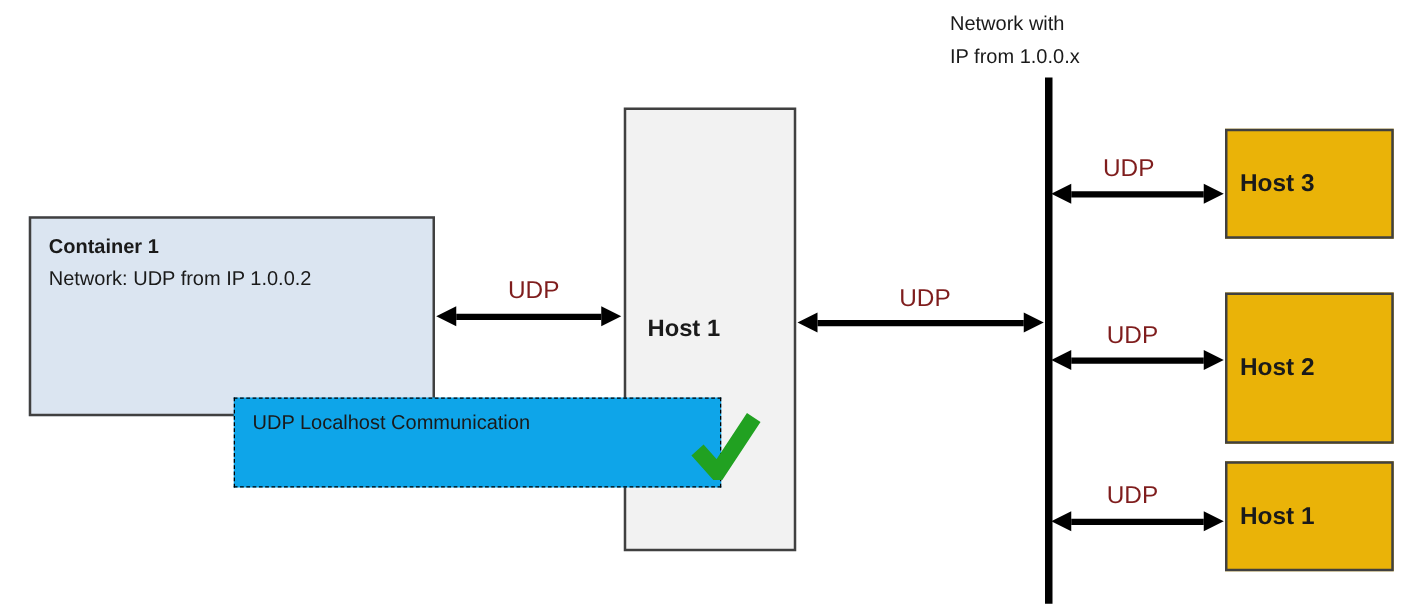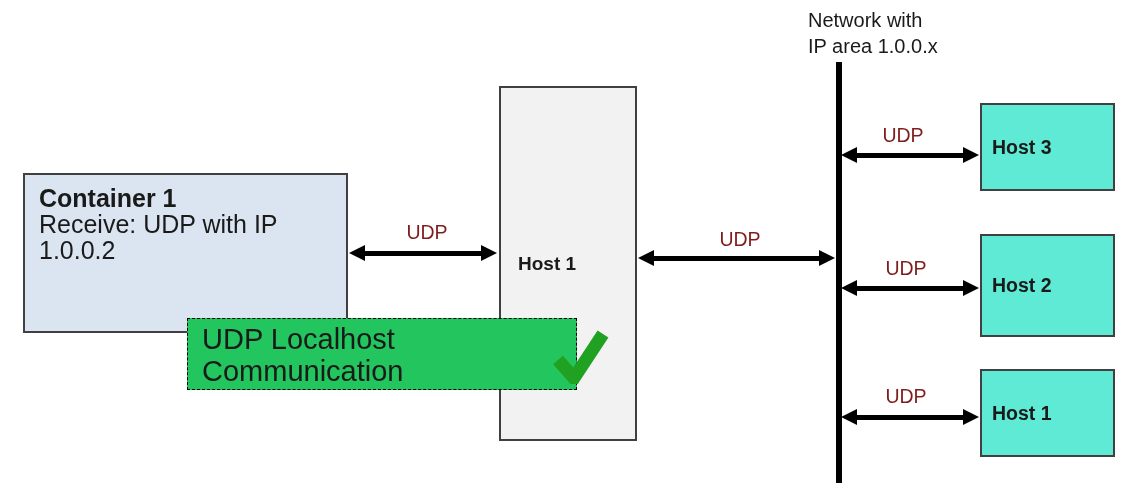--- a/index.html
+++ b/index.html
@@ -18,75 +18,75 @@
   
   .box{
     position:absolute;
     border:2px solid #404040;
     box-sizing:border-box;
   }
   .container-box{
     left:23px; top:173px; width:325px; height:160px;
     background:#dbe5f1;
     padding:10px 14px;
-    font-size:25px;
+    font-size:16px;
     line-height:26px;
   }
   .container-box .title{font-weight:bold;}
   .hostcenter-box{
     left:499px; top:86px; width:138px; height:355px;
     background:#f2f2f2;
     display:flex;
     flex-direction:column;
     justify-content:center;
     padding-left:17px;
     font-size:19px;
     line-height:27px;
   }
   .hostcenter-box .title{font-weight:bold;}
   .rhost{
     position:absolute;
     left:980px; width:135px;
-    background:#5eead4;
+    background:#eab308;
     border:2px solid #404040;
     box-sizing:border-box;
     display:flex;
     flex-direction:column;
     justify-content:center;
     padding-left:10px;
     font-size:19.5px;
     line-height:27px;
   }
   .rhost .title{font-weight:bold;}
   #rhost-3{top:103px; height:88px;}
-  #rhost-2{top:234px; height:103px;}
+  #rhost-2{top:234px; height:121px;}
   #rhost-1{top:369px; height:88px;}
   
   .tooltip{
     position:absolute;
     left:187px; top:318px; width:390px; height:72px;
-    background:#22c55e;
+    background:#0ea5e9;
     border:1px dashed #000000;
     box-sizing:border-box;
     padding:4px 0 0 14px;
-    font-size:29px;
+    font-size:16px;
     line-height:32px;
     z-index:5;
   }
   .checkmark{
     position:absolute;
     left:552px; top:326px;
     width:58px; height:58px;
     z-index:6;
   }
   
   .network-label{
     position:absolute;
-    left:808px; top:7px;
-    font-size:20px;
+    left:760px; top:7px;
+    font-size:16px;
     line-height:26px;
     white-space:nowrap;
   }
   .network-line{
     position:absolute;
     left:836px; top:62px;
     width:6px; height:421px;
     background:#000000;
   }
   
@@ -132,27 +132,27 @@
   #udp-d{left:874px; top:257px;}
   #udp-e{left:874px; top:385px;}
 </style>
 </head>
 <body>
 
 <div class="canvas">
 
   <div class="network-label">
     <div>Network with</div>
-    <div>IP area 1.0.0.x</div>
+    <div>IP from 1.0.0.x</div>
   </div>
   <div class="network-line"></div>
 
   <div class="box container-box">
     <div class="title">Container 1</div>
-    <div>Receive: UDP with IP 1.0.0.2</div>
+    <div>Network: UDP from IP 1.0.0.2</div>
   </div>
 
   <div class="box hostcenter-box">
     <div class="title">Host 1</div>
   </div>
 
   <div class="tooltip">
     <div>UDP Localhost Communication</div>
   </div>
   <svg class="checkmark" viewBox="0 0 58 58">

